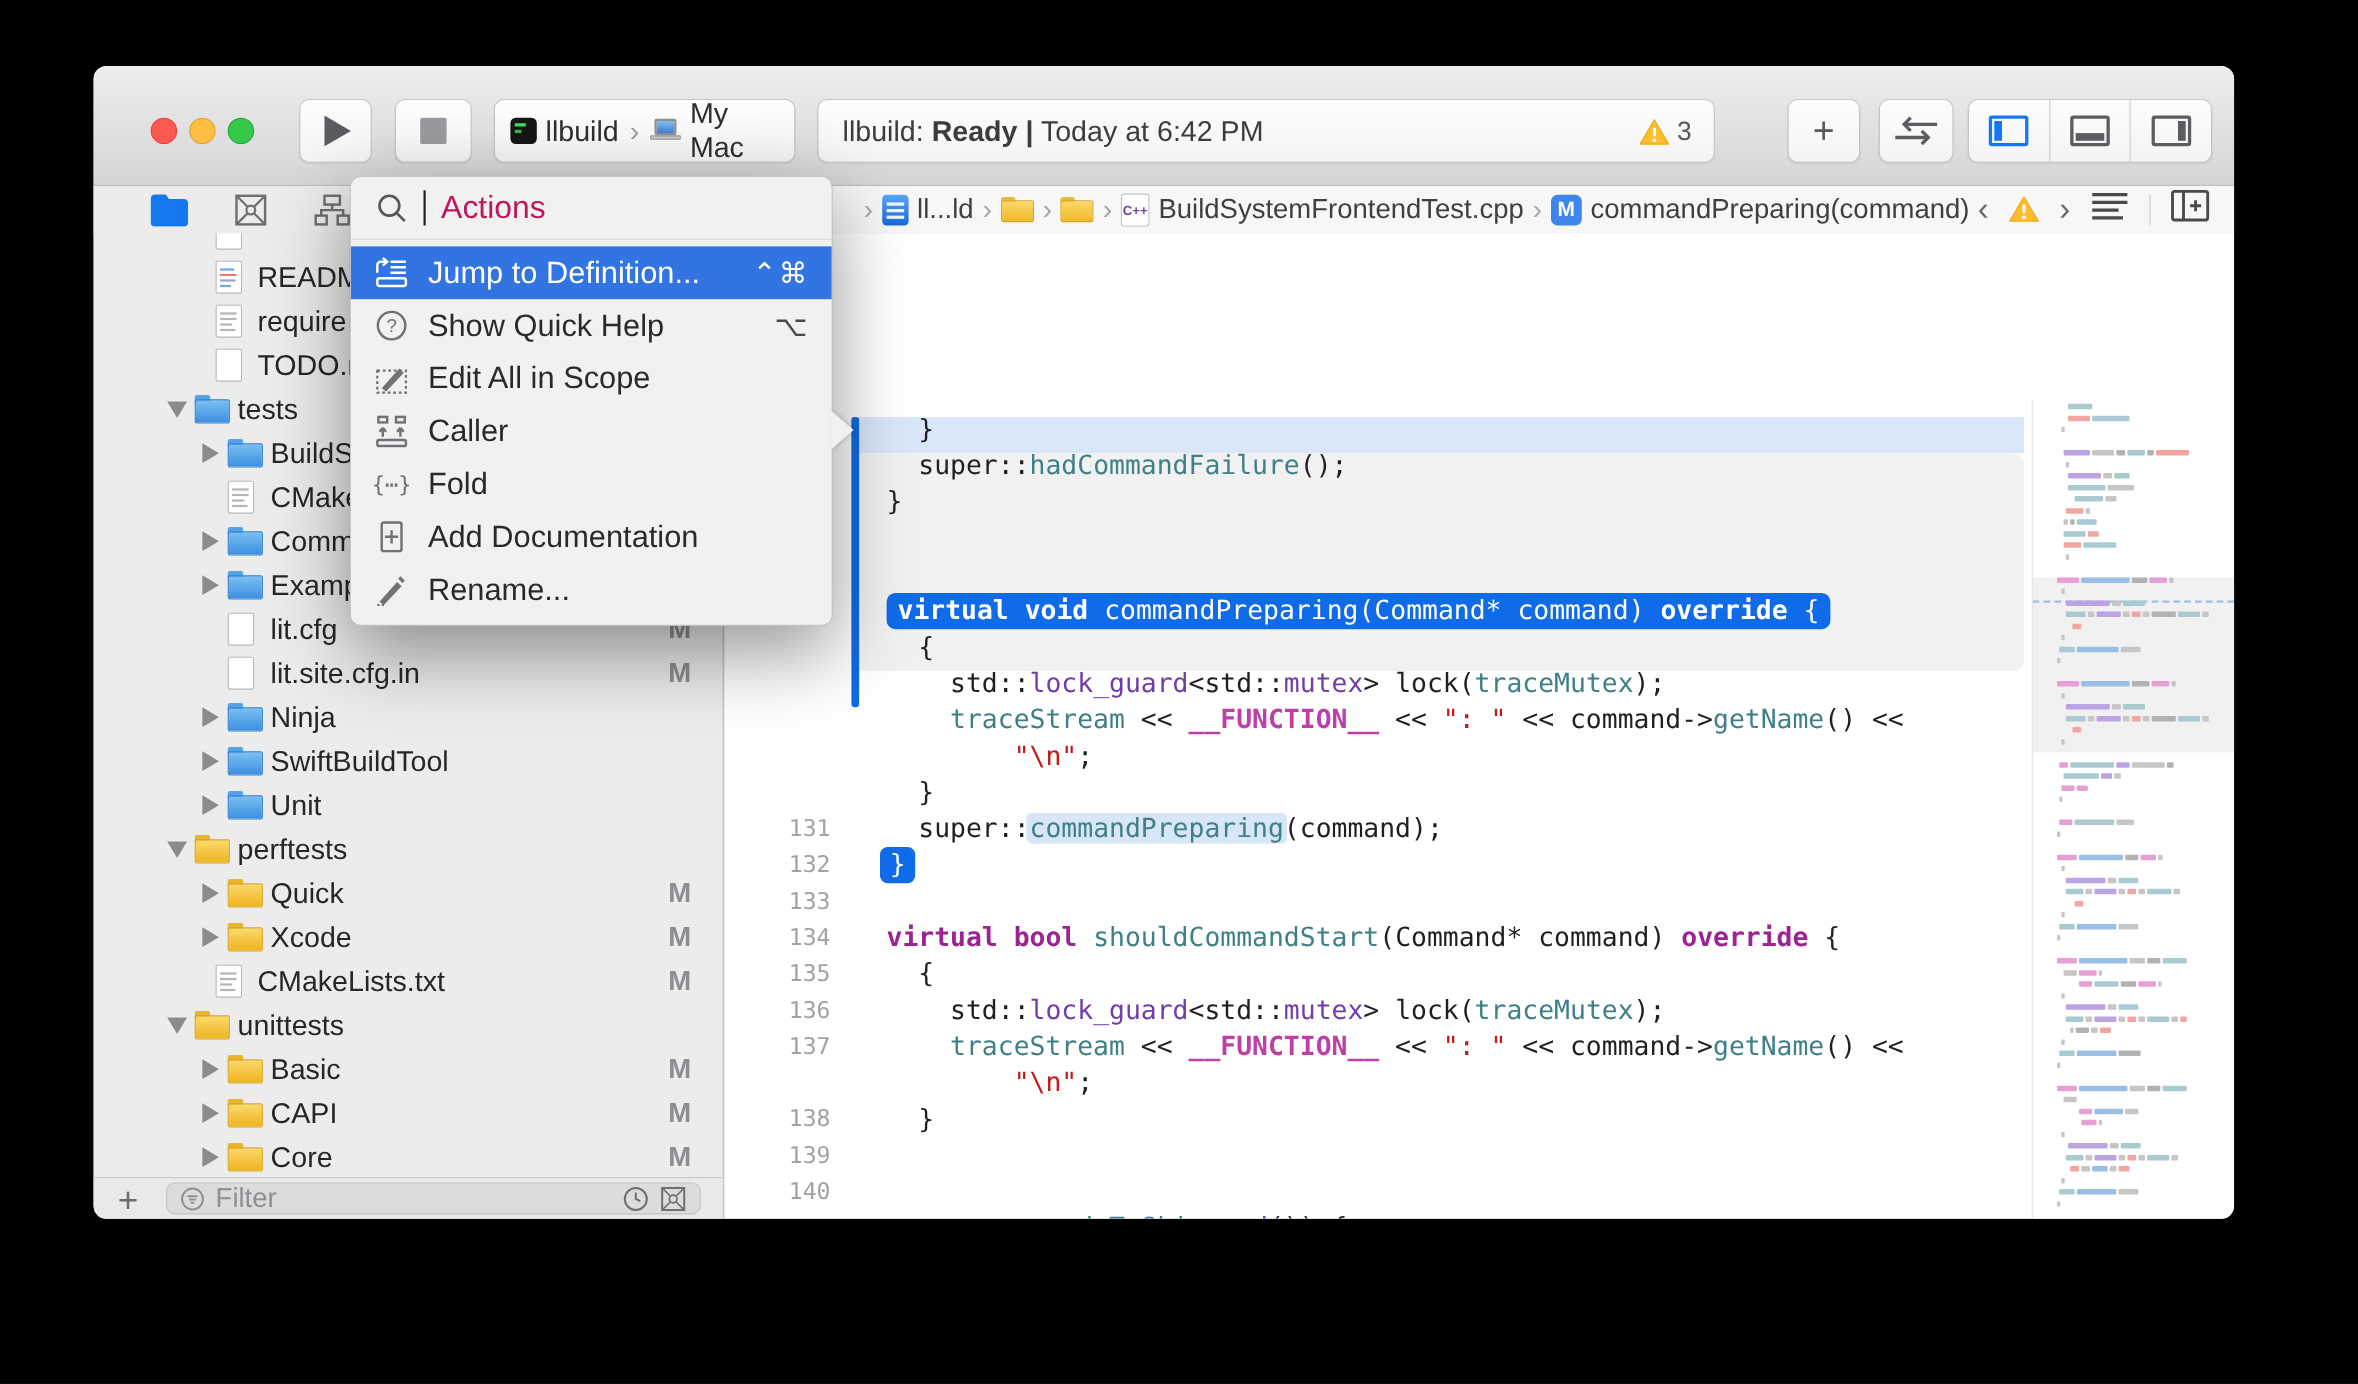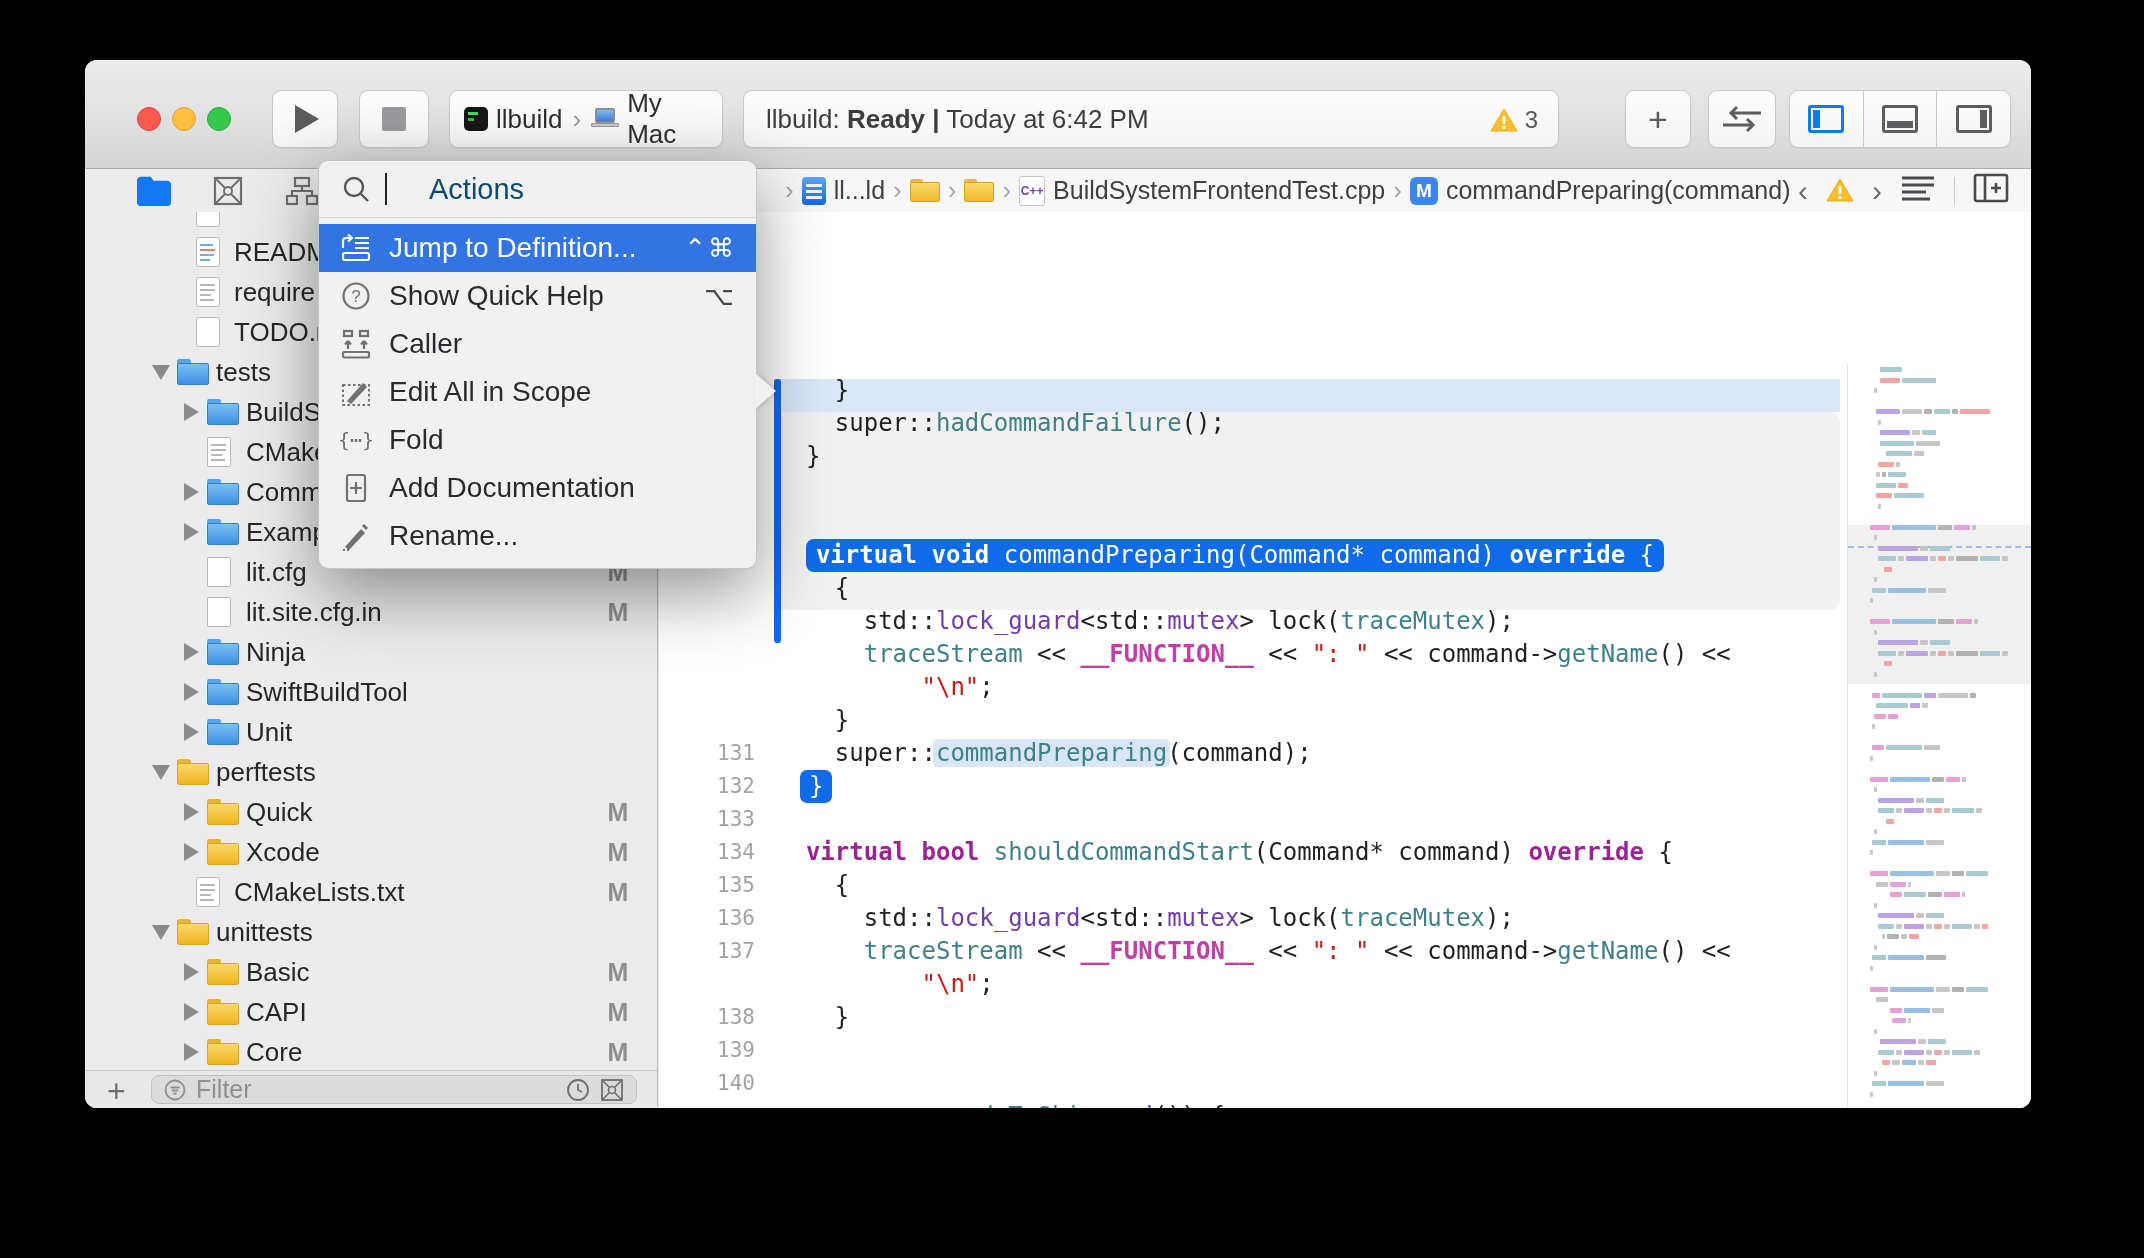--- a/index.html
+++ b/index.html
@@ -91,21 +91,21 @@
   
   .minimap{position:absolute;right:0;top:152px;width:183px;bottom:0;background:#FFF;border-left:1px solid #E2E2E2;overflow:hidden;}
   .mm-band{position:absolute;left:0;top:161px;width:100%;height:159px;background:rgba(0,0,0,.055);}
   .mm-dash{position:absolute;left:0;top:182px;width:100%;border-top:2px dashed #9FBCE4;}
   .mm-row{position:absolute;height:5px;display:flex;gap:2px;}
   .mm-row b{height:5px;border-radius:1px;display:block;}
   
   .popup{position:absolute;left:233px;top:100px;width:437px;background:#F1F1F2;border:1px solid rgba(0,0,0,.18);border-radius:10px;box-shadow:0 24px 70px rgba(0,0,0,.42);z-index:50;}
   .pp-search{height:56px;border-bottom:1px solid #D7D7D9;display:flex;align-items:center;padding:0 22px;gap:14px;}
   .pp-caret{width:2px;height:32px;background:#222;}
-  .pp-ph{font-size:29px;color:#0c4a6e;margin-left:28px;}
+  .pp-ph{font-size:29px;color:#be185d;}
   .pp-items{padding:6px 0 8px;}
   .pp-item{height:48px;display:flex;align-items:center;padding:0 20px;gap:16px;font-size:28px;color:#2A2A2E;}
   .pp-item .ic{width:34px;display:flex;justify-content:center;color:#707075;}
   .pp-item .sc{margin-left:auto;font-size:26px;color:#48484D;letter-spacing:2px;}
   .pp-item.sel{background:#3174E2;color:#FFF;}
   .pp-item.sel .ic{color:#FFF;} .pp-item.sel .sc{color:#FFF;}
   .pp-arrow{position:absolute;right:-20px;top:212px;width:0;height:0;border-left:21px solid #F1F1F2;border-top:18px solid transparent;border-bottom:18px solid transparent;filter:drop-shadow(2px 0 2px rgba(0,0,0,.15));}
   .warn-tri{width:28px;height:25px;position:relative;display:inline-block;}
   .warn-tri svg{display:block;}
 </style>
@@ -827,42 +827,42 @@
               <circle cx="15" cy="15" r="12.5" fill="none" stroke="currentColor" stroke-width="2.2"></circle>
               <text x="15" y="21" text-anchor="middle" font-size="17" font-family="Liberation Sans" fill="currentColor">?</text>
             </svg>
           </span>
           <span>Show Quick Help</span>
           <span class="sc">⌥</span>
         </div>
         <div class="pp-item">
           <span class="ic">
             <svg width="30" height="30" viewBox="0 0 30 30">
+              <rect x="2" y="8" width="26" height="20" fill="none" stroke="currentColor" stroke-width="2" stroke-dasharray="2.5 2.5"></rect>
+              <path d="M6 24 L22 6 L26 10 L10 27 Z" fill="currentColor" stroke="none"></path>
+            </svg>
+          </span>
+          <span>Edit All in Scope</span>
+        </div>
+        <div class="pp-item">
+          <span class="ic">
+            <svg width="30" height="30" viewBox="0 0 30 30">
               <g stroke="currentColor" stroke-width="2.2" fill="none">
                 <rect x="3" y="2" width="8" height="5"></rect>
                 <rect x="19" y="2" width="8" height="5"></rect>
                 <path d="M7 20 V12 M7 12 l-3 3.5 M7 12 l3 3.5"></path>
                 <path d="M23 20 V12 M23 12 l-3 3.5 M23 12 l3 3.5"></path>
                 <rect x="2" y="23" width="26" height="5.5" rx="1.5"></rect>
               </g>
             </svg>
           </span>
           <span>Caller</span>
         </div>
         <div class="pp-item">
           <span class="ic">
-            <svg width="30" height="30" viewBox="0 0 30 30">
-              <rect x="2" y="8" width="26" height="20" fill="none" stroke="currentColor" stroke-width="2" stroke-dasharray="2.5 2.5"></rect>
-              <path d="M6 24 L22 6 L26 10 L10 27 Z" fill="currentColor" stroke="none"></path>
-            </svg>
-          </span>
-          <span>Edit All in Scope</span>
-        </div>
-        <div class="pp-item">
-          <span class="ic">
             <svg width="34" height="30" viewBox="0 0 34 30">
               <text x="17" y="22" text-anchor="middle" font-size="20" font-family="DejaVu Sans Mono" fill="currentColor">{⋯}</text>
             </svg>
           </span>
           <span>Fold</span>
         </div>
         <div class="pp-item">
           <span class="ic">
             <svg width="30" height="30" viewBox="0 0 30 30">
               <rect x="6" y="2" width="18" height="26" rx="2" fill="none" stroke="currentColor" stroke-width="2.2"></rect>

